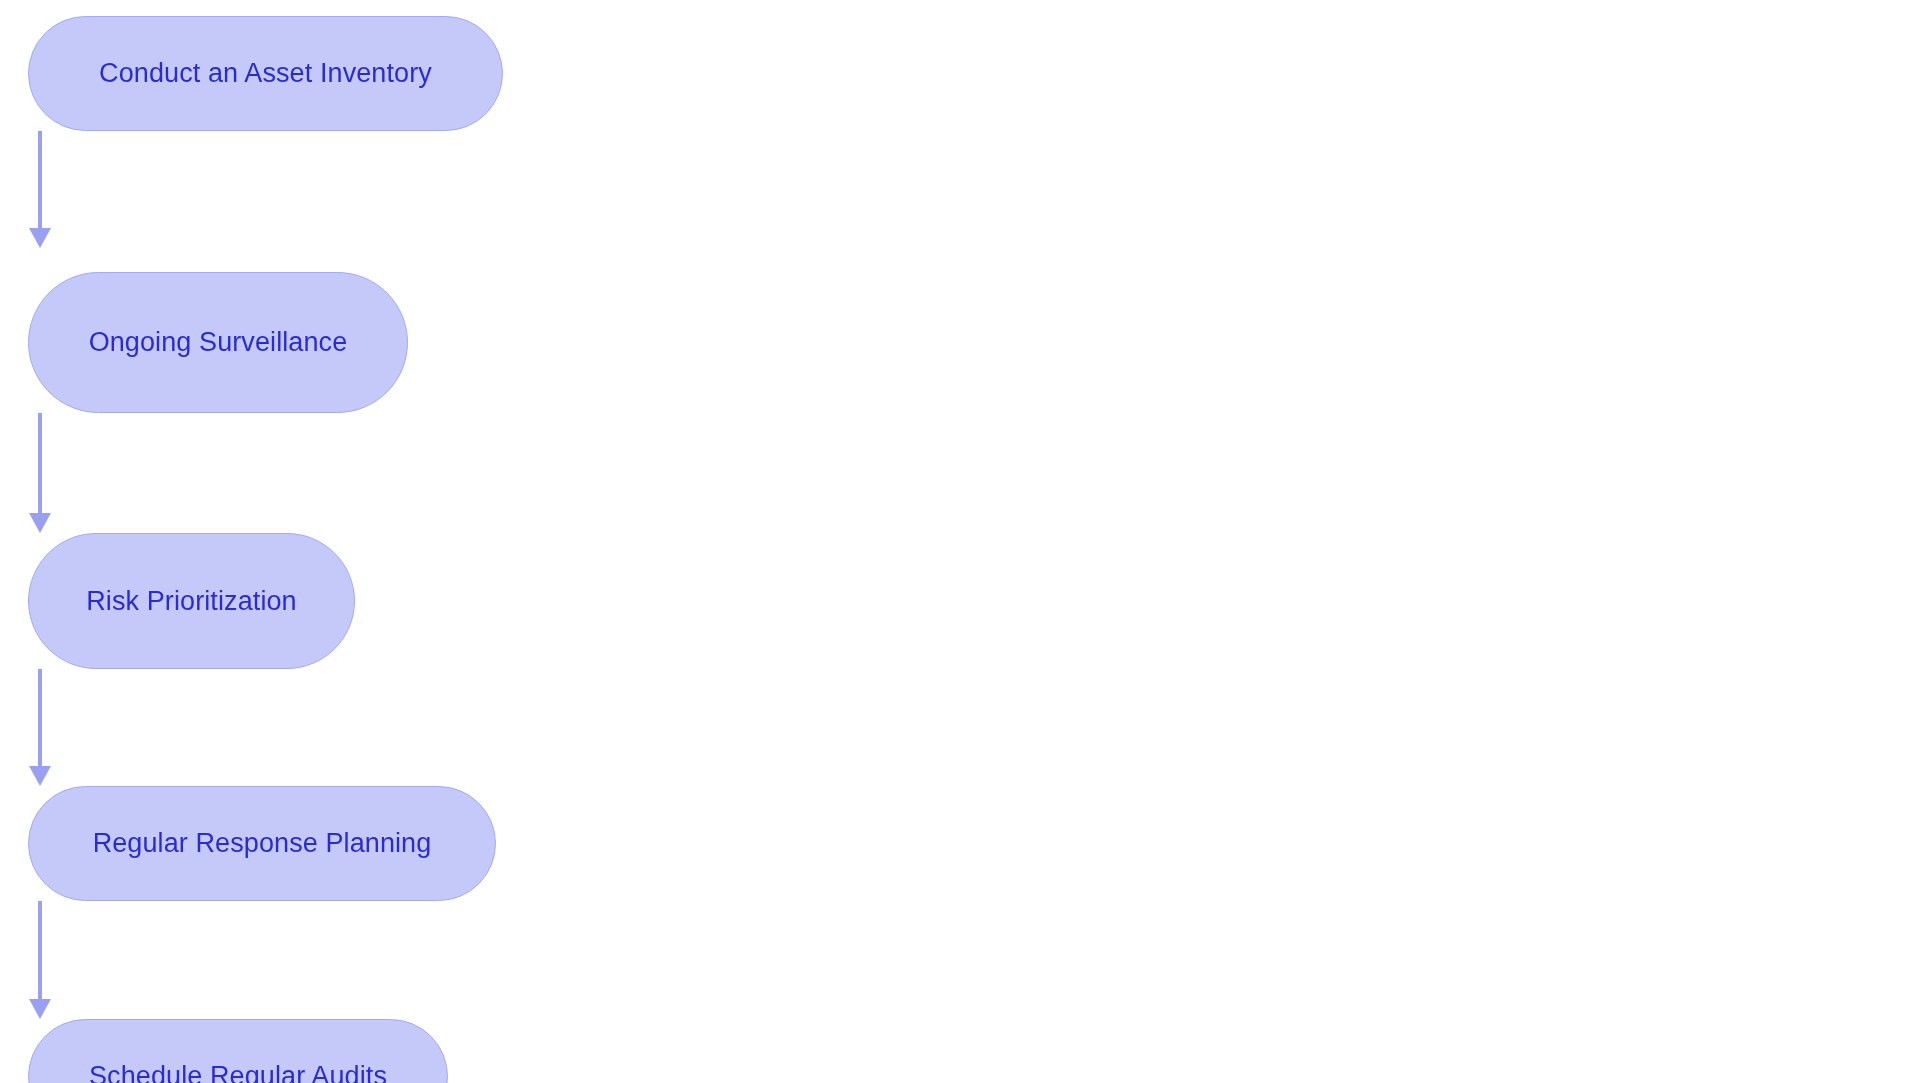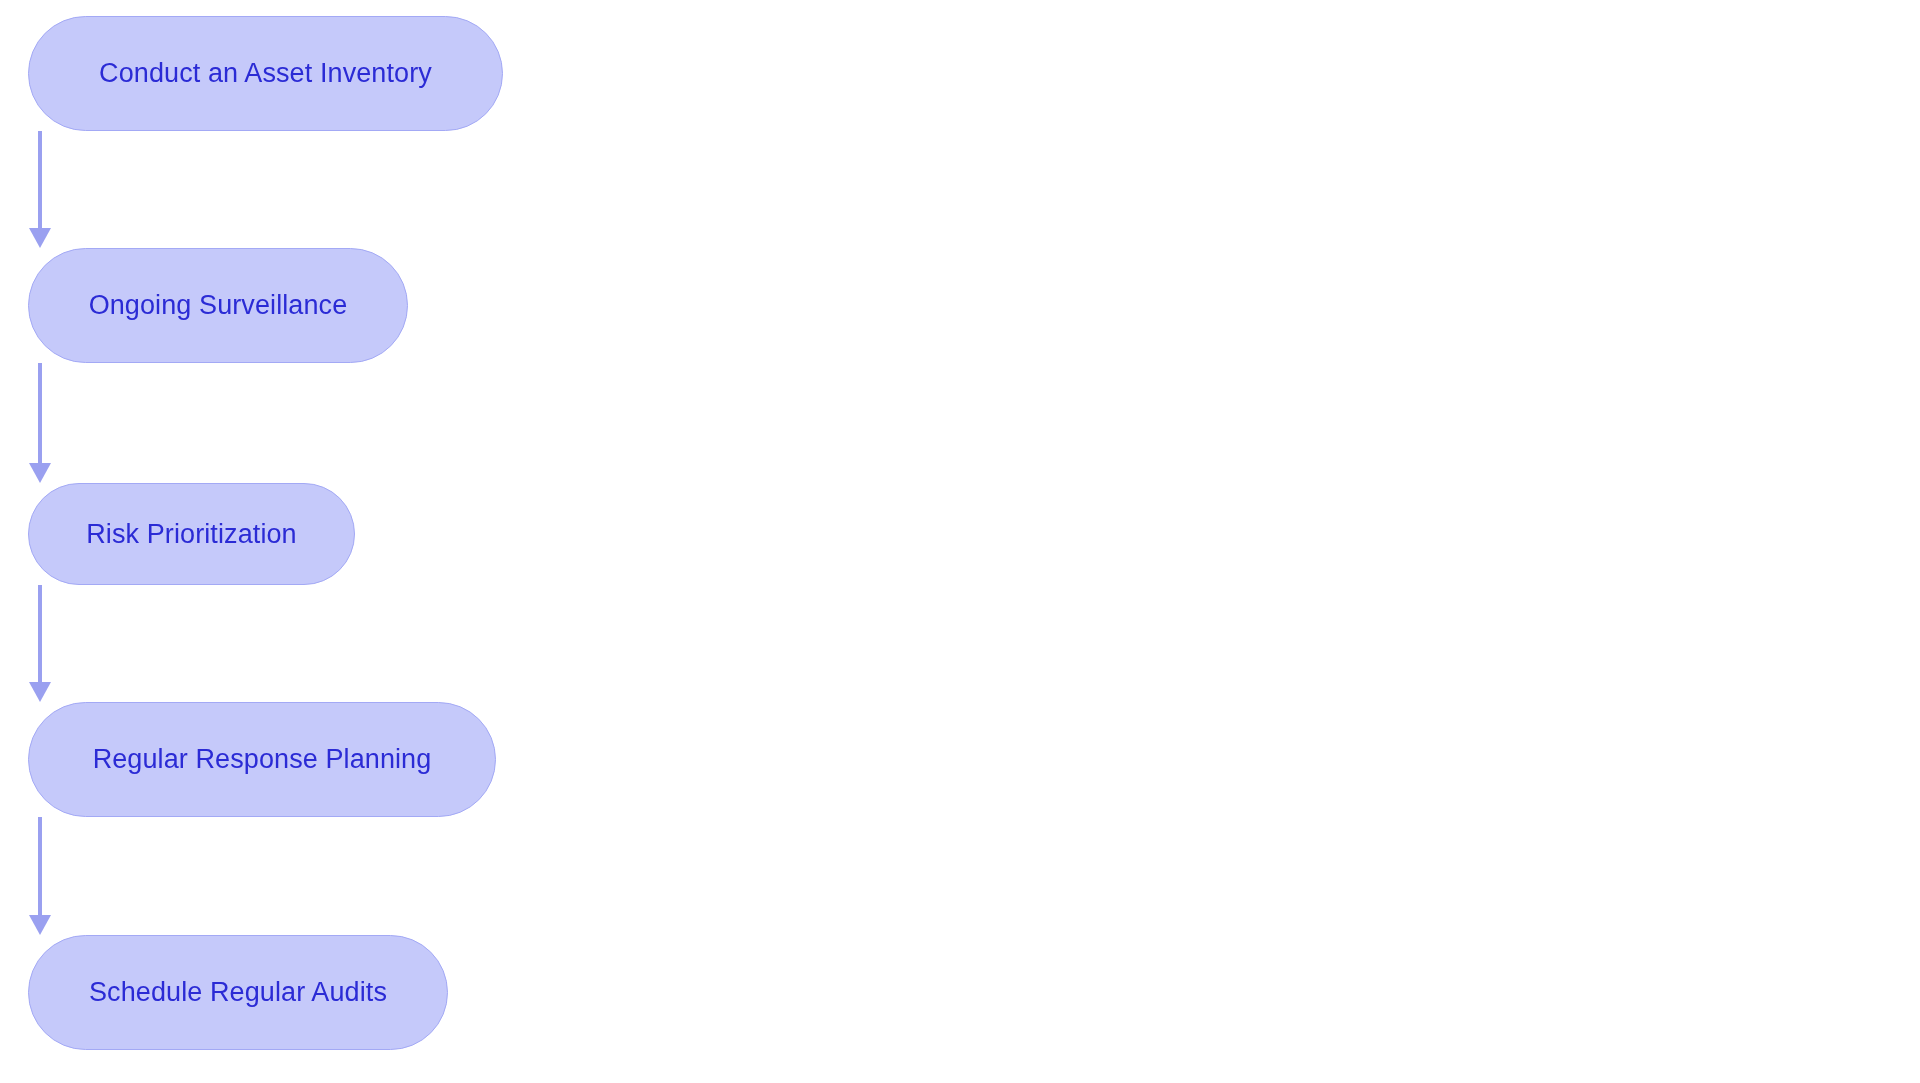--- a/index.html
+++ b/index.html
@@ -91,30 +91,30 @@
 
     <div class="node n0" style="width: 475px; height: 115px;">
       <span class="node-label">Conduct an Asset Inventory</span>
     </div>
 
     <div class="connector c0">
       <div class="shaft"></div>
       <div class="head"></div>
     </div>
 
-    <div class="node n1" style="width: 380px; height: 115px;">
+    <div class="node n1" style="width: 380px; height: 141px; margin-top: 24px;">
       <span class="node-label">Ongoing Surveillance</span>
     </div>
 
     <div class="connector c1">
       <div class="shaft"></div>
       <div class="head"></div>
     </div>
 
-    <div class="node n2" style="width: 327px; height: 102px;">
+    <div class="node n2" style="width: 327px; height: 136px;">
       <span class="node-label">Risk Prioritization</span>
     </div>
 
     <div class="connector c2">
       <div class="shaft"></div>
       <div class="head"></div>
     </div>
 
     <div class="node n3" style="width: 468px; height: 115px;">
       <span class="node-label">Regular Response Planning</span>

